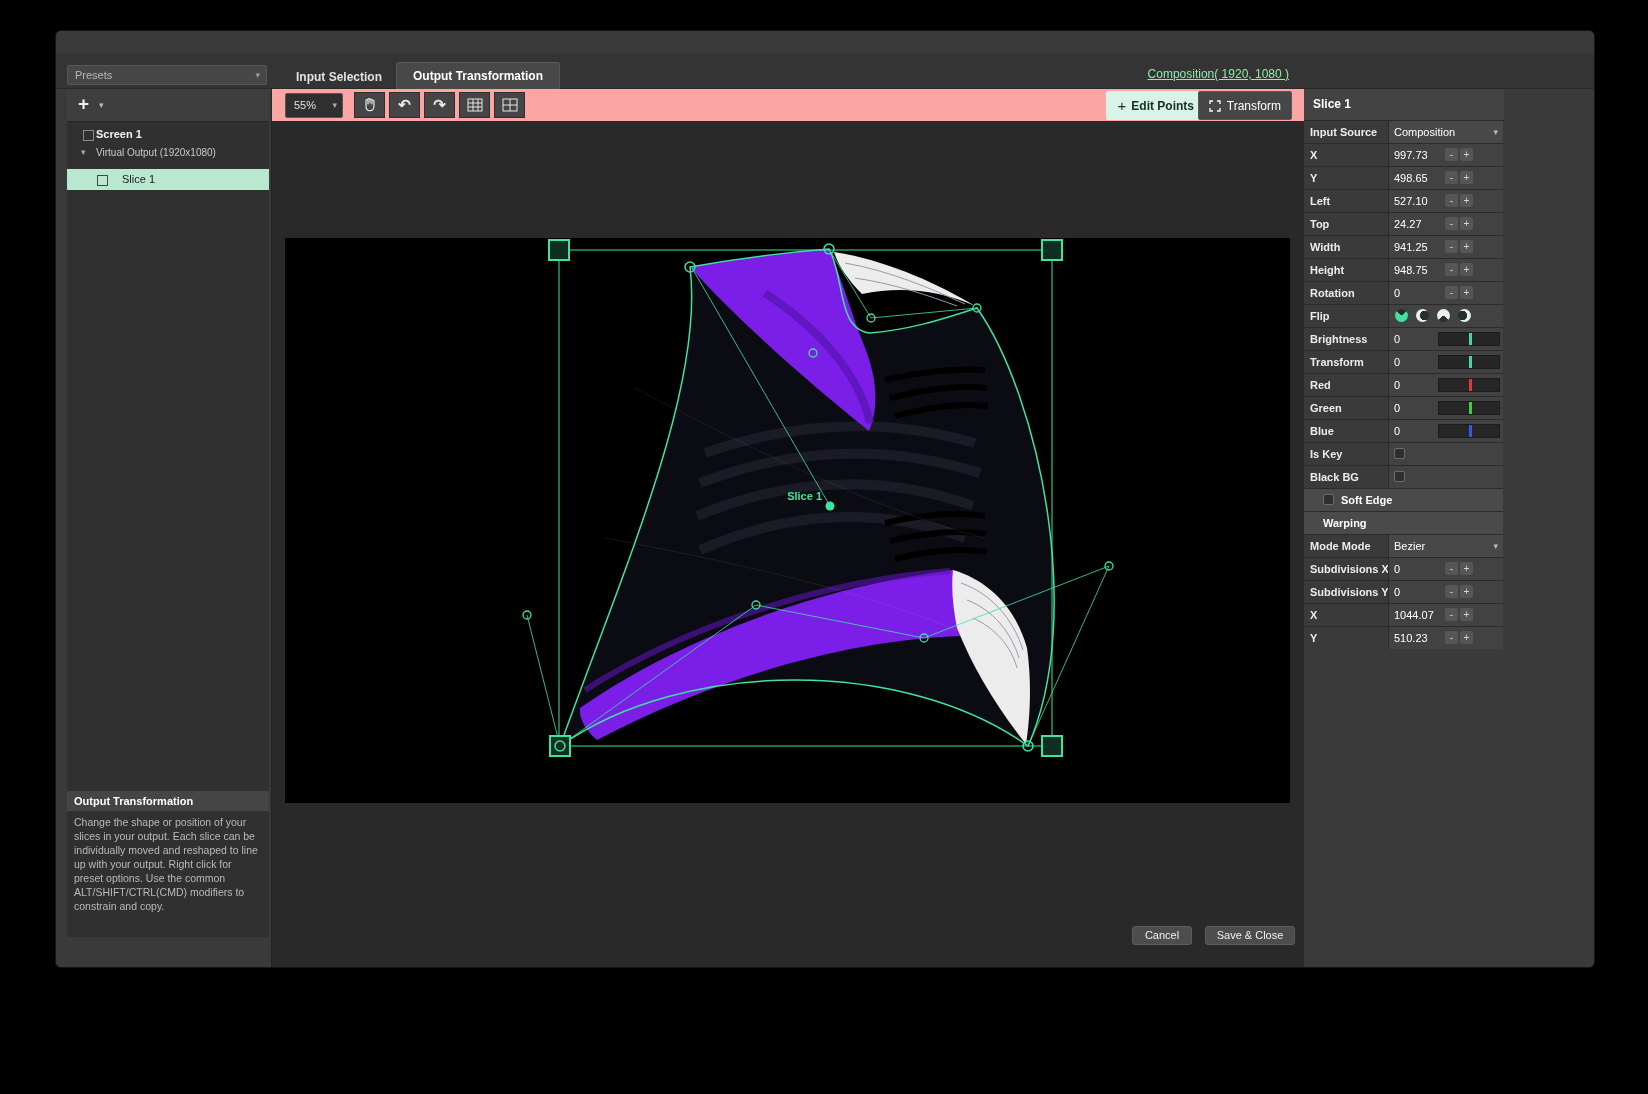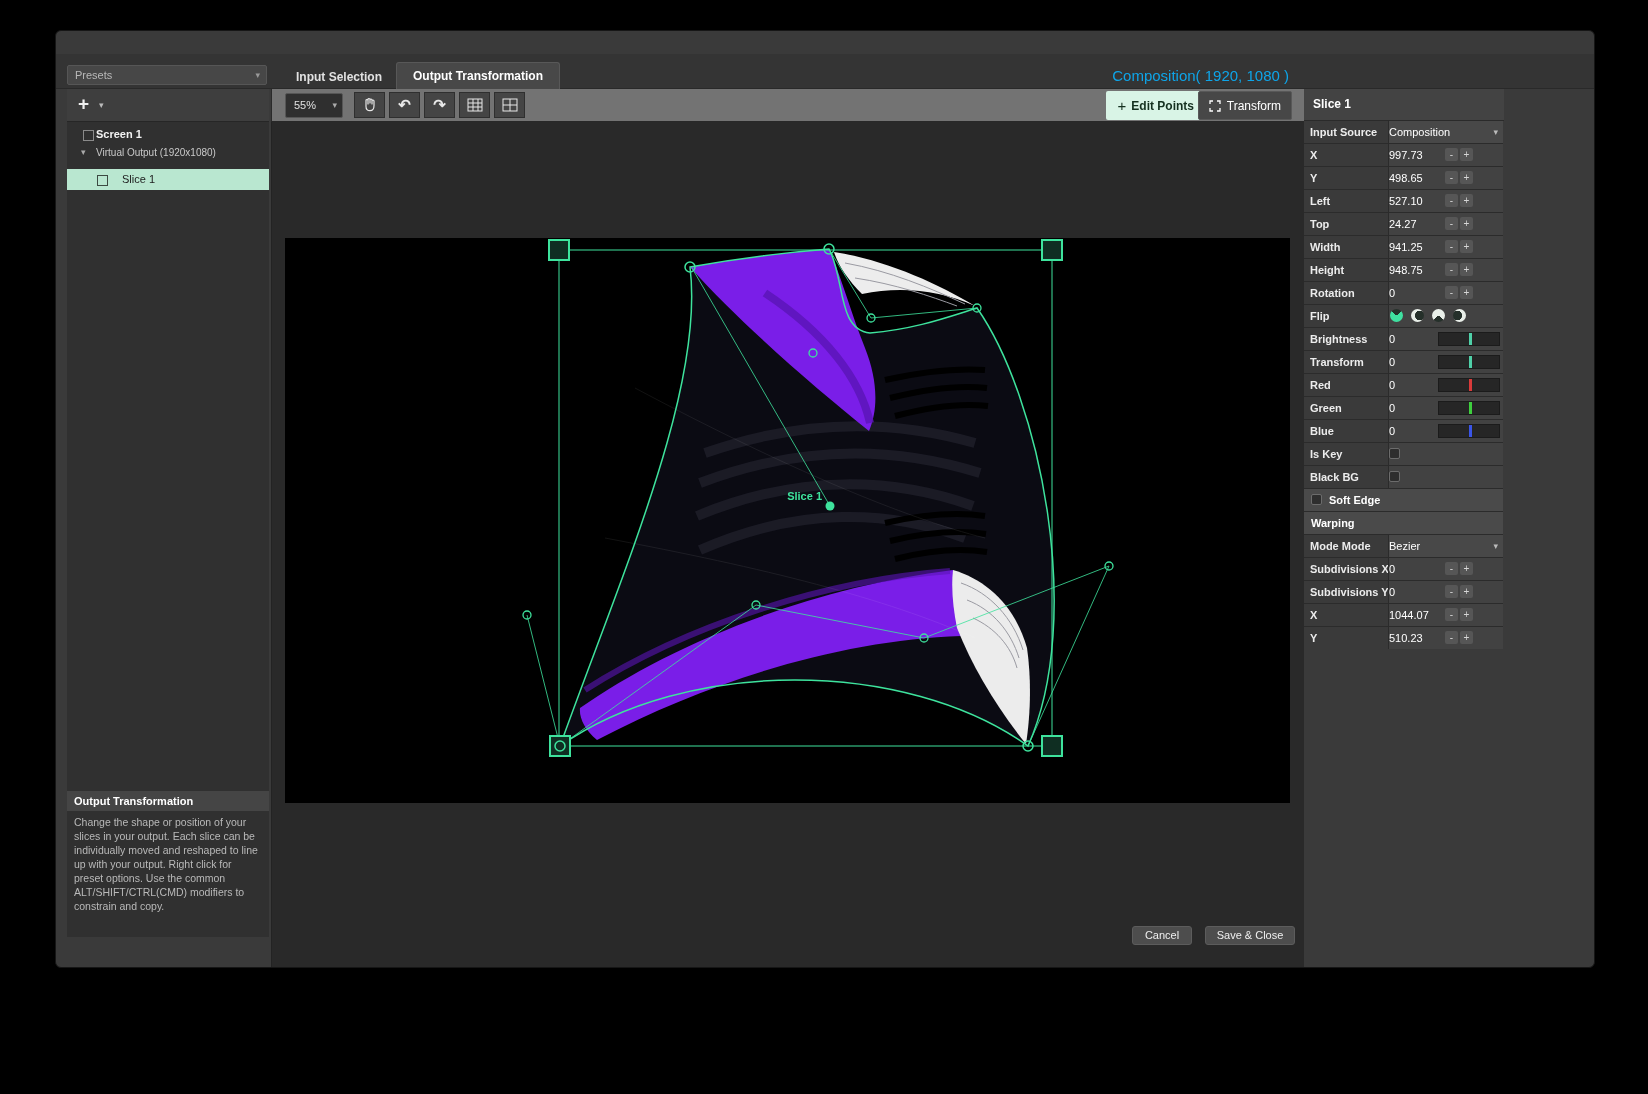--- a/index.html
+++ b/index.html
@@ -21,24 +21,24 @@
     border-bottom:1px solid #292929;box-sizing:border-box;}
   .presets{position:absolute;left:11px;top:34px;width:200px;height:20px;background:#474747;
     border:1px solid #565656;border-radius:2px;box-sizing:border-box;color:#b8b8b8;
     font-size:11px;line-height:18px;padding-left:7px;}
   .presets .caret{position:absolute;right:6px;top:0;color:#999;font-size:9px;}
   .tab{position:absolute;font-size:12px;font-weight:bold;color:#e2e2e2;}
   .tab.inactive{left:228px;top:34px;height:24px;line-height:24px;padding:0 12px;}
   .tab.active{left:340px;top:31px;height:27px;line-height:26px;padding:0 16px;
     background:#484848;border:1px solid #585858;border-bottom:none;
     border-radius:3px 3px 0 0;color:#fff;box-sizing:border-box;}
-  .composition{position:absolute;right:305px;top:36px;font-size:15px;color:#0ea5e9;}
+  .composition{position:absolute;right:305px;top:36px;font-size:12px;color:#86efac;text-decoration:underline;}
   
   .toolbar{position:absolute;left:215px;top:58px;width:1033px;height:33px;
-    background:#737373;border-bottom:1px solid #282828;border-left:1px solid #2a2a2a;box-sizing:border-box;}
+    background:#fca5a5;border-bottom:1px solid #282828;border-left:1px solid #2a2a2a;box-sizing:border-box;}
   .zoombtn{position:absolute;left:13px;top:4px;width:58px;height:25px;background:#2f2f2f;
     border:1px solid #565656;border-radius:2px;box-sizing:border-box;color:#e0e0e0;
     font-size:11px;line-height:23px;padding-left:8px;}
   .zoombtn .caret{position:absolute;right:5px;top:0;font-size:9px;color:#aaa;}
   .tbtn{position:absolute;top:3px;width:31px;height:26px;background:#454545;
     border:1px solid #2f2f2f;box-sizing:border-box;display:flex;align-items:center;
     justify-content:center;color:#e8e8e8;font-size:15px;font-weight:bold;}
   .editpoints{position:absolute;right:98px;top:2px;height:29px;padding:0 12px;
     background:#d9f4e6;border-radius:2px;color:#14301f;font-size:12px;font-weight:bold;
     display:flex;align-items:center;gap:5px;}
@@ -77,33 +77,33 @@
     color:#b9b9b9;font-size:10.5px;line-height:1.33;}
   
   .props{position:absolute;left:1248px;top:58px;width:200px;}
   .propshdr{height:32px;background:#434343;border-bottom:1px solid #2a2a2a;box-sizing:border-box;
     color:#fff;font-size:12px;font-weight:bold;line-height:31px;padding-left:9px;}
   #prop-rows{background:#2b2b2b;width:199px;}
   .prow{display:flex;height:22px;margin-bottom:1px;font-size:11px;}
   .plabel{flex:none;width:84px;margin-right:1px;background:#3a3a3a;color:#ececec;
     font-weight:bold;line-height:22px;padding-left:6px;box-sizing:border-box;
     white-space:nowrap;overflow:hidden;}
-  .pvalue{flex:1;position:relative;background:#424242;color:#fff;line-height:22px;}
+  .pvalue{flex:1;position:relative;background:#424242;color:#fff;line-height:22px;padding-left:5px;}
   .pvalue.dropdown{background:#484848;}
   .pvalue .caret{position:absolute;right:5px;top:0;color:#bbb;font-size:9px;}
   .steppers{position:absolute;right:30px;top:4px;display:flex;gap:2px;}
   .step{display:block;width:13px;height:13px;background:#565656;border-radius:2px;
     color:#d6d6d6;font-size:10px;line-height:13px;text-align:center;}
   .track{position:absolute;right:3px;top:4px;width:62px;height:14px;background:#262626;
     border:1px solid #1b1b1b;box-sizing:border-box;}
   .marker{position:absolute;left:50%;top:0;width:3px;height:100%;}
   .cbx{display:inline-block;width:11px;height:11px;border:1px solid #6c6c6c;background:#2e2e2e;
     border-radius:2px;margin-top:5px;vertical-align:top;box-sizing:border-box;}
   .prow.section{background:#4a4a4a;height:22px;color:#fff;font-weight:bold;
-    line-height:22px;padding-left:7px;box-sizing:border-box;display:block;width:199px;}
+    line-height:22px;padding-left:19px;box-sizing:border-box;display:block;width:199px;}
   .prow.section .cbx{margin-right:7px;}
   .flip{display:inline-block;width:13px;height:13px;border-radius:50%;margin:4px 7px 0 1px;vertical-align:top;}
   .f0{background:conic-gradient(from 310deg,#25302a 0 100deg,#3fe0a0 100deg 360deg);}
   .f1{background:radial-gradient(circle at 68% 50%,#25302a 0 43%,#e9efe9 45%);}
   .f2{background:conic-gradient(from 130deg,#25302a 0 100deg,#e9efe9 100deg 360deg);}
   .f3{background:radial-gradient(circle at 32% 50%,#25302a 0 43%,#e9efe9 45%);}
   svg text{font-family:"Liberation Sans",sans-serif;}
 </style>
 </head>
 <body>

